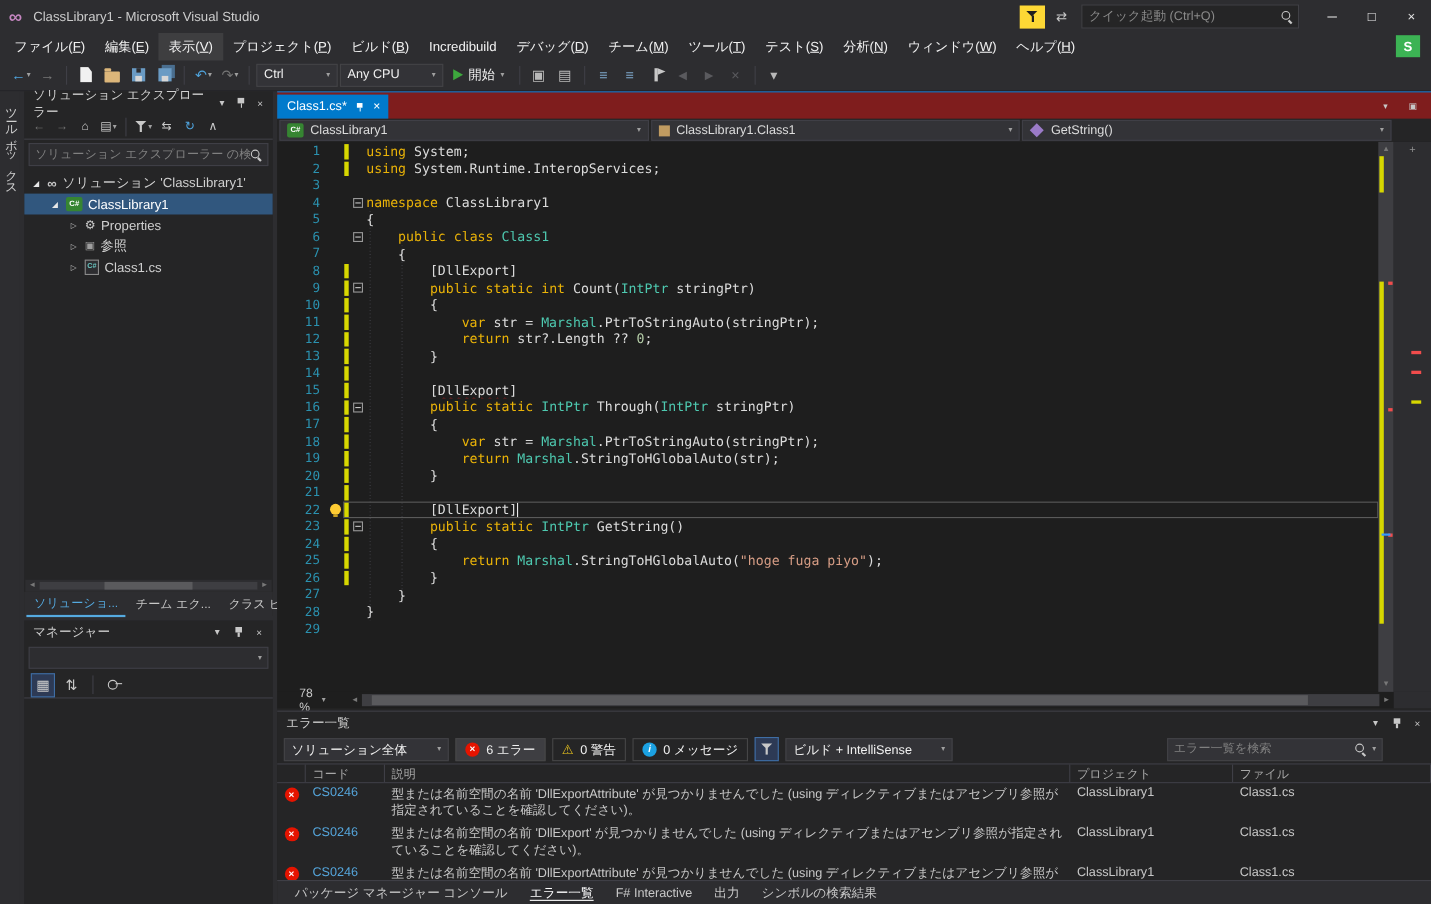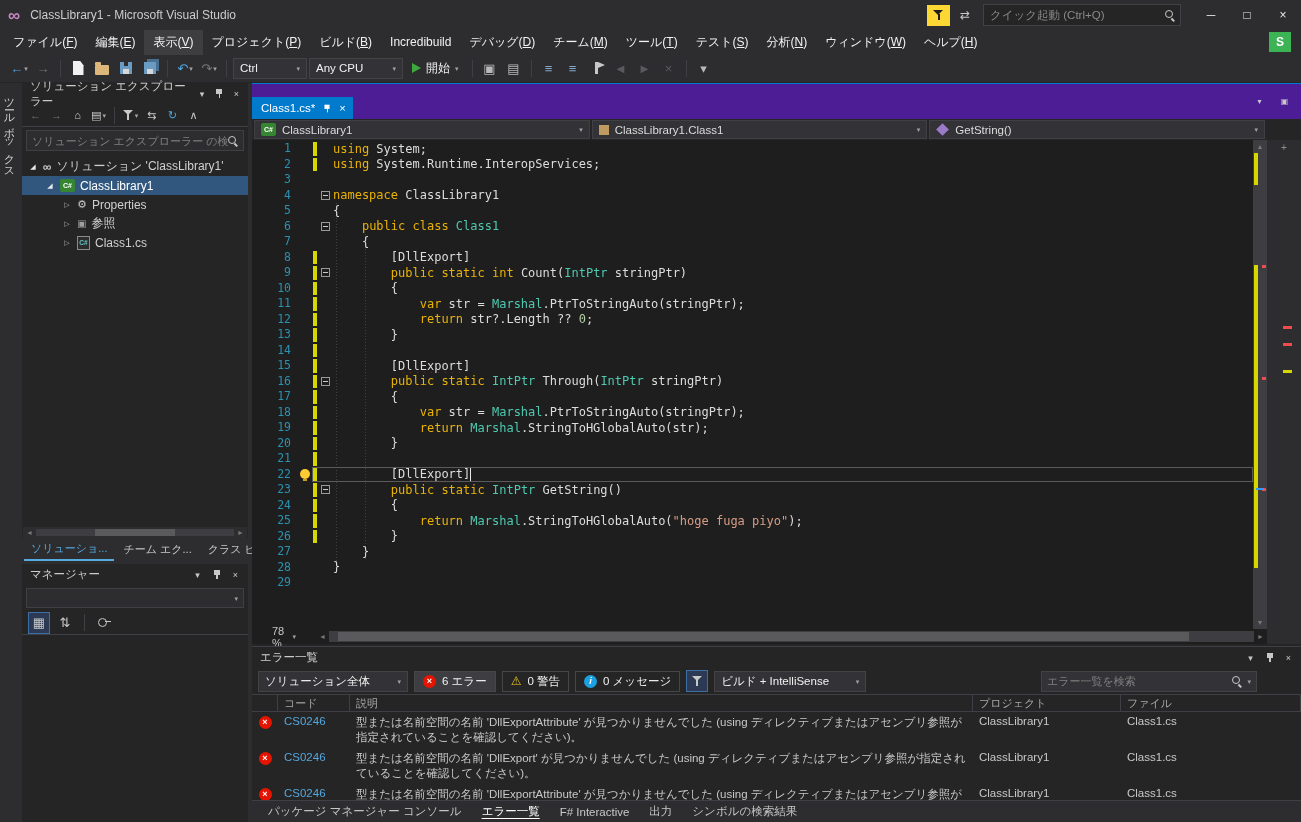--- a/index.html
+++ b/index.html
@@ -95,21 +95,21 @@
 .mtrack{flex:1;height:7px;position:relative;background:#3E3E42}
 .mthumb{position:absolute;left:30%;width:40%;top:0;bottom:0;background:#5A5A5D}
 .se-tabs{height:22px;display:flex;align-items:center;gap:2px;background:#2D2D30;padding-left:2px;flex:none}
 .se-tab{padding:3px 7px;font-size:11px;color:#C8C8C8;cursor:pointer;white-space:nowrap}
 .se-tab.active{color:#55AAE0;border-bottom:2px solid #55AAE0}
 .pp-combo{height:20px;margin:3px 4px;border:1px solid #3F3F46;background:#2D2D30;display:flex;align-items:center;padding:0 5px;cursor:pointer;flex:none}
 .pp-tools{height:24px;display:flex;align-items:center;gap:4px;padding:0 6px;border-bottom:1px solid #3F3F46;flex:none}
 .pp-body{flex:1}
 
 .editorcol{flex:1;display:flex;flex-direction:column;min-width:0;background:#252526}
-.tabstrip{height:36px;display:flex;align-items:flex-end;background:#4c1d95;border-top:1px solid #007ACC;flex:none}
+.tabstrip{height:25px;display:flex;align-items:flex-end;background:#7f1d1d;border-top:1px solid #007ACC;flex:none}
 .dtab{height:22px;background:#007ACC;color:#fff;display:flex;align-items:center;padding:0 7px 0 9px;gap:7px;font-size:11.5px;cursor:pointer}
 .dtab .i-pin{color:#fff;transform:scale(.85)}
 .dtab .x{font-size:11px;cursor:pointer}
 .ts-right{margin-left:auto;display:flex;align-items:center;gap:8px;padding-right:8px;color:#C8C8C8;height:100%}
 .ts-right .phicon{font-size:8px}
 .navbar{height:21px;display:flex;gap:2px;background:#252526;padding:1px 36px 1px 2px;flex:none}
 .nav-combo{flex:1;height:19px;background:#333337;border:1px solid #3F3F46;display:flex;align-items:center;gap:6px;padding:0 6px;font-size:11.5px;color:#DCDCDC;cursor:pointer;min-width:0}
 .nav-combo .lbl{overflow:hidden;text-overflow:ellipsis;white-space:nowrap}
 .nav-combo .caret{margin-left:auto}
 .ic-class{width:10px;height:10px;background:#C09B61;flex:none}
@@ -150,21 +150,21 @@
 .hthumb{position:absolute;left:1%;width:92%;top:1px;bottom:1px;background:#5A5A5D}
 .corner{width:34px;height:100%;background:#2D2D30;flex:none}
 
 .errpanel{height:176px;margin-top:2px;background:#252526;display:flex;flex-direction:column;flex:none;border-top:1px solid #3F3F46}
 .errtools{height:27px;display:flex;align-items:center;gap:6px;padding:0 6px;border-bottom:1px solid #3F3F46;flex:none}
 .errbtn{height:21px;border:1px solid #464647;background:transparent;display:flex;align-items:center;gap:6px;padding:0 8px;font-size:11.5px;color:#F1F1F1;cursor:pointer;font-family:inherit}
 .errbtn.on{background:#3E3E42}
 .sev-e{width:13px;height:13px;border-radius:50%;background:#E51400;color:#fff;font-size:9px;font-weight:bold;display:flex;align-items:center;justify-content:center;flex:none;line-height:1}
 .sev-w{color:#F2CB1D;font-size:12px;line-height:1}
 .sev-i{width:13px;height:13px;border-radius:50%;background:#1BA1E2;color:#fff;font-size:9px;font-weight:bold;font-style:italic;display:flex;align-items:center;justify-content:center;flex:none}
-.errsearch{margin-left:auto;margin-right:38px;width:216px;height:21px;border:1px solid #434346;background:#333337;display:flex;align-items:center;padding:0 5px;gap:5px}
+.errsearch{margin-left:auto;margin-right:38px;width:196px;height:21px;border:1px solid #434346;background:#333337;display:flex;align-items:center;padding:0 5px;gap:5px}
 .errsearch input{flex:1;background:none;border:0;outline:0;color:#C8C8C8;font-size:11px;font-family:inherit;min-width:0}
 .errsearch input::placeholder{color:#808080}
 .errcols{height:17px;display:flex;align-items:center;border-bottom:1px solid #3F3F46;color:#A8A8A8;font-size:11px;flex:none}
 .ecell{padding:0 6px;overflow:hidden;white-space:nowrap;text-overflow:ellipsis}
 .errcols .ecell{border-right:1px solid #3F3F46;height:100%;display:flex;align-items:center}
 .c-sev{width:26px;flex:none;justify-content:center;padding:0}
 .c0{width:72px;flex:none}
 .c1{flex:1;min-width:0}
 .c2{width:148px;flex:none}
 .c3{width:180px;flex:none}

